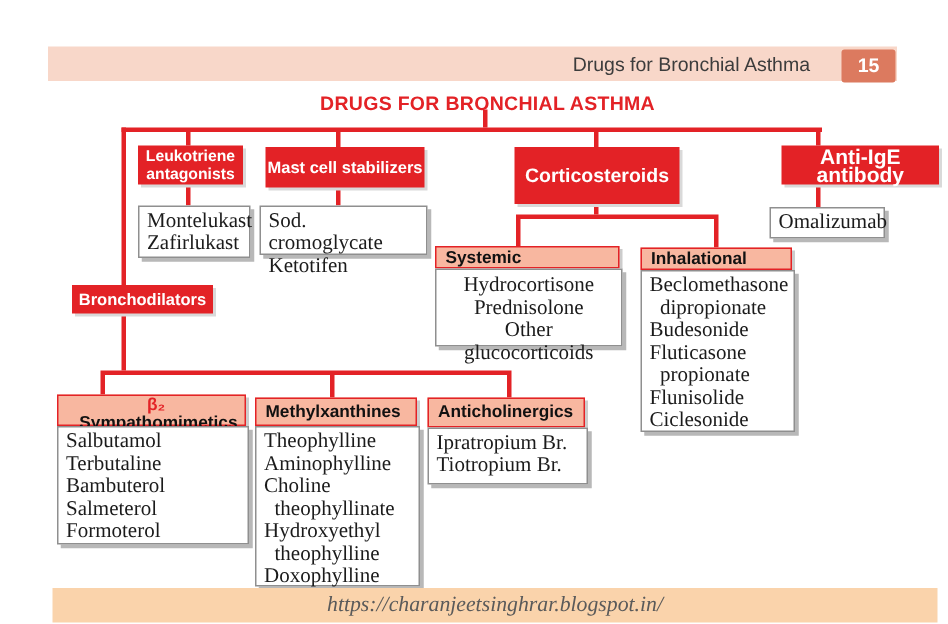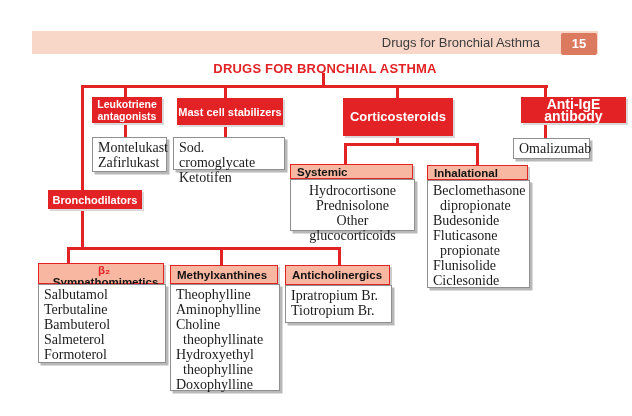--- a/index.html
+++ b/index.html
@@ -144,14 +144,17 @@
 Hydroxyethyl
   theophylline
 Doxophylline</div>
 
   <div class="shdr" style="left:285px;top:265px;width:105px;height:20px;">
     <span>Anticholinergics</span>
   </div>
   <div class="wbox" style="left:285px;top:285px;width:107px;height:38px;">Ipratropium Br.
 Tiotropium Br.</div>
 
+  <div class="footer">
+    <span class="url">https://charanjeetsinghrar.blogspot.in/</span>
+  </div>
 
 </div>
 
 </body></html>

